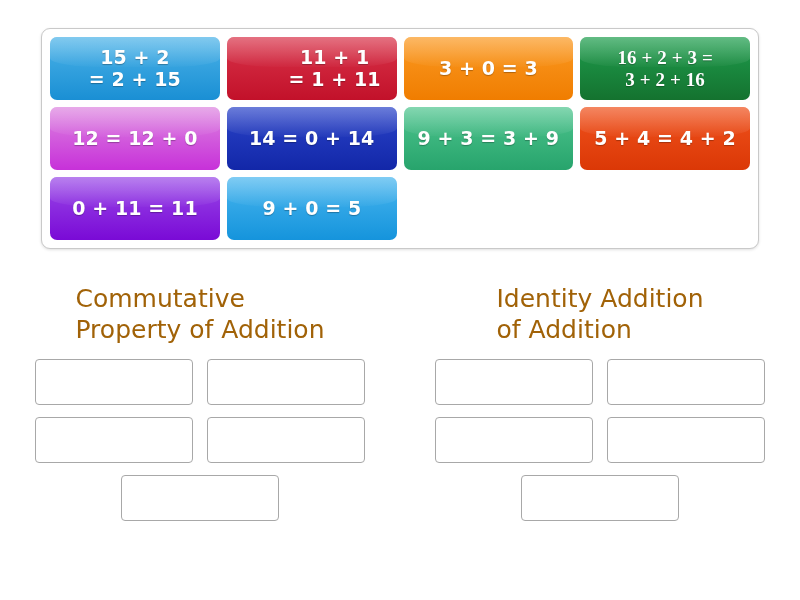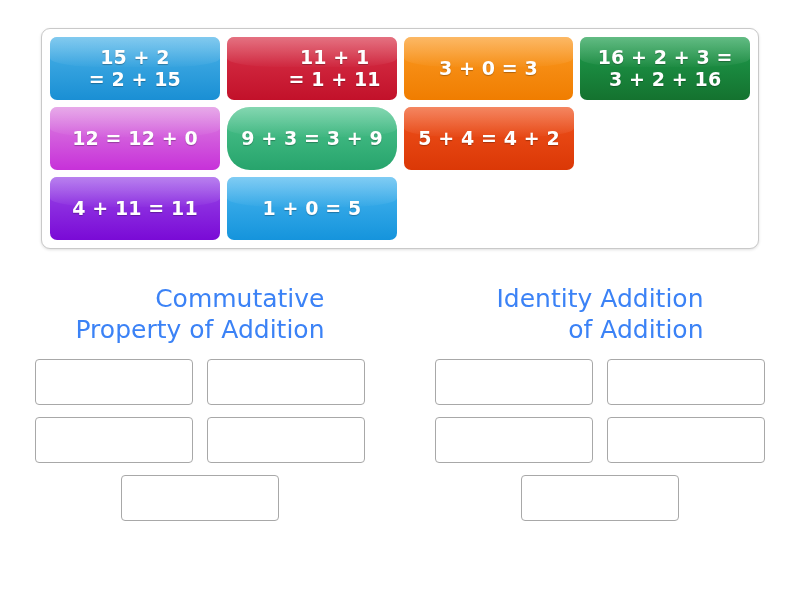--- a/index.html
+++ b/index.html
@@ -102,22 +102,22 @@
   .group {
     width: 400px;
     display: flex;
     flex-direction: column;
     align-items: center;
   }
 
   .group-title {
     font-size: 25px;
     line-height: 1.22;
-    color: #3b82f6;
-    text-align: right;
+    color: #a16207;
+    text-align: left;
     font-weight: normal;
     margin: 0;
     padding: 12px 6px 4px 6px;
     white-space: pre-line;
     font-family: "DejaVu Sans", sans-serif;
   }
 
   .slots {
     margin-top: 10px;
     width: 372px;
@@ -148,42 +148,45 @@
             <span class="tile-text">15 + 2
 = 2 + 15</span>
           </div>
           <div class="tile" style="background: linear-gradient(rgb(217, 52, 74) 0%, rgb(194, 17, 42) 100%); padding-left: 46px;">
             <span class="tile-text">11 + 1
 = 1 + 11</span>
           </div>
           <div class="tile" style="background: linear-gradient(rgb(251, 154, 35) 0%, rgb(240, 125, 0) 100%);">
             <span class="tile-text">3 + 0 = 3</span>
           </div>
-          <div class="tile" style="background: linear-gradient(rgb(31, 158, 78) 0%, rgb(20, 114, 47) 100%);">
+          <div class="tile" style="background: linear-gradient(rgb(31, 158, 78) 0%, rgb(20, 114, 47) 100%); font-family: Liberation Serif, serif;">
             <span class="tile-text">16 + 2 + 3 =
 3 + 2 + 16</span>
           </div>
         </div>
         <div class="tray-row">
           <div class="tile" style="background: linear-gradient(rgb(221, 133, 224) 0%, rgb(199, 49, 217) 100%);">
             <span class="tile-text">12 = 12 + 0</span>
           </div>
-          <div class="tile" style="background: linear-gradient(rgb(79, 197, 143) 0%, rgb(39, 164, 108) 100%); border-radius: 23px;">
+          <div class="tile" style="background: linear-gradient(rgb(43, 68, 201) 0%, rgb(18, 39, 168) 100%);">
+            <span class="tile-text">14 = 0 + 14</span>
+          </div>
+          <div class="tile" style="background: linear-gradient(rgb(79, 197, 143) 0%, rgb(39, 164, 108) 100%);">
             <span class="tile-text">9 + 3 = 3 + 9</span>
           </div>
           <div class="tile" style="background: linear-gradient(rgb(240, 82, 29) 0%, rgb(219, 56, 6) 100%);">
             <span class="tile-text">5 + 4 = 4 + 2</span>
           </div>
         </div>
         <div class="tray-row">
           <div class="tile" style="background: linear-gradient(rgb(154, 74, 232) 0%, rgb(122, 10, 214) 100%);">
-            <span class="tile-text">4 + 11 = 11</span>
+            <span class="tile-text">0 + 11 = 11</span>
           </div>
           <div class="tile" style="background: linear-gradient(rgb(73, 182, 239) 0%, rgb(21, 148, 220) 100%);">
-            <span class="tile-text">1 + 0 = 5</span>
+            <span class="tile-text">9 + 0 = 5</span>
           </div>
         </div>
       </div>
   </div>
 
   <div class="groups" id="groups">
       <div class="group">
         <div class="group-title">Commutative
 Property of Addition</div>
         <div class="slots">

